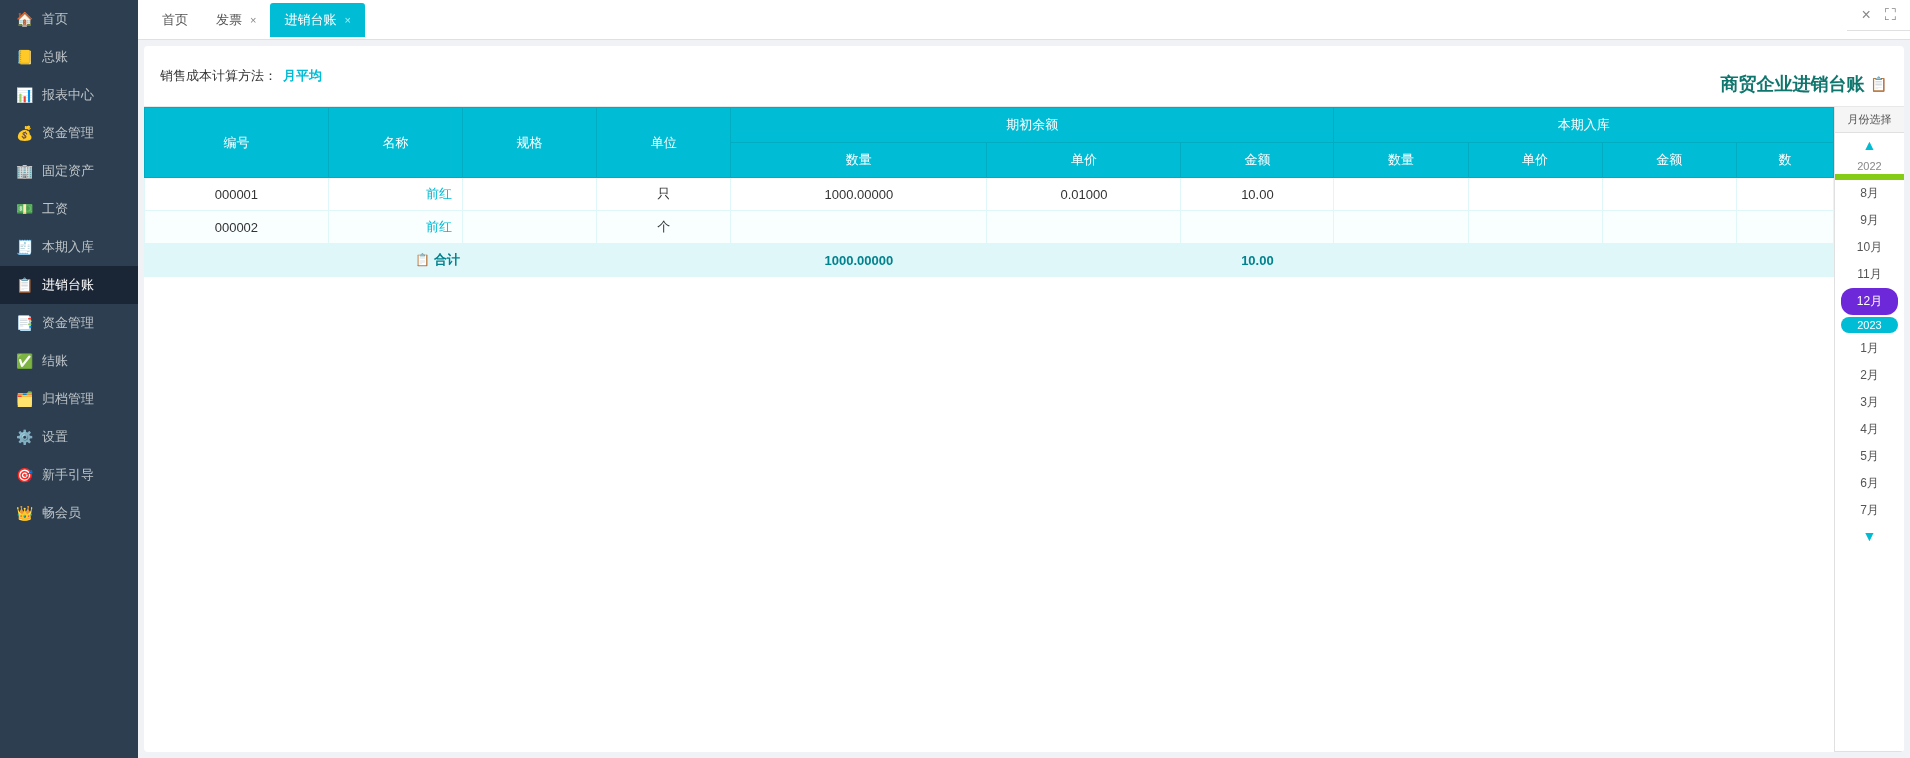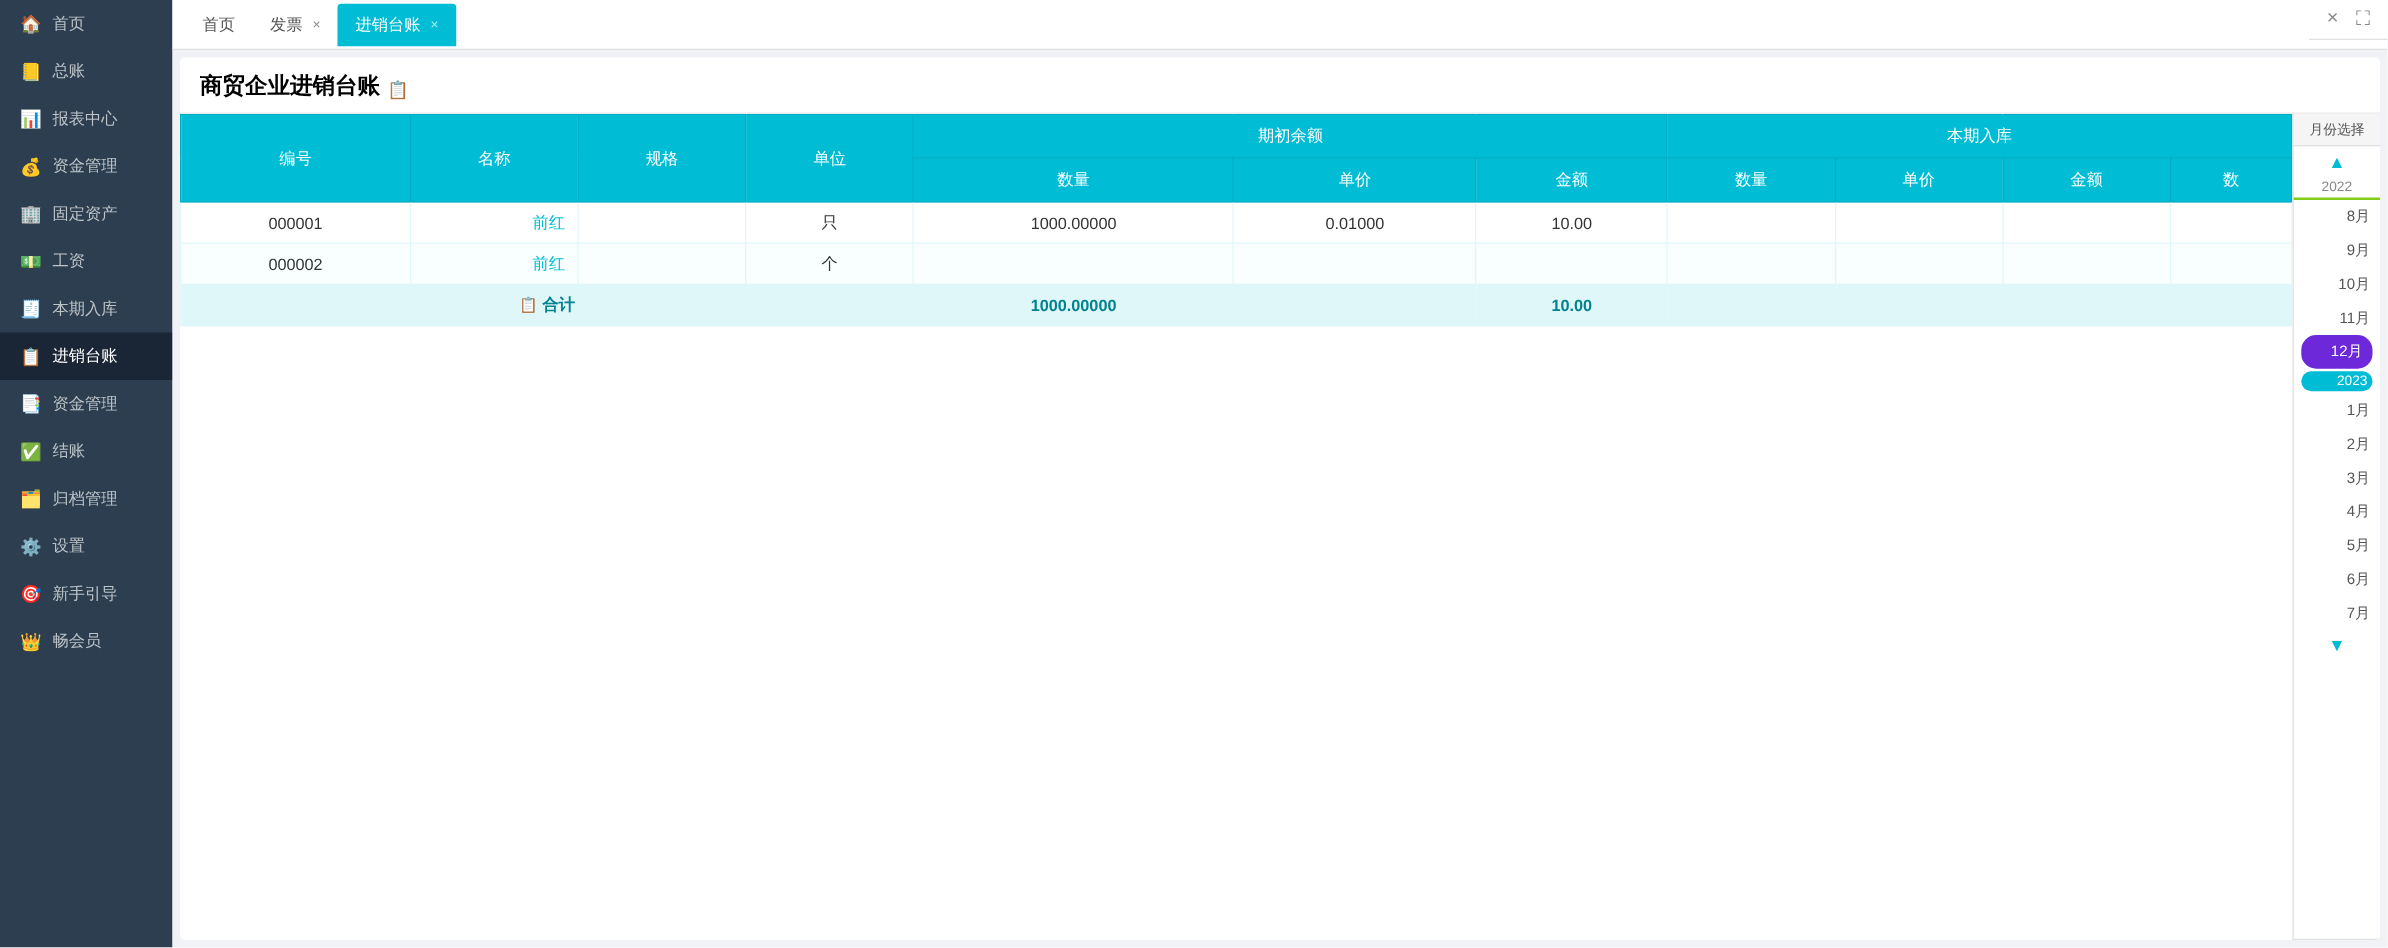--- a/index.html
+++ b/index.html
@@ -90,24 +90,25 @@
       flex: 1;
       display: flex;
       align-items: center;
       gap: 6px;
       font-size: 13px;
       color: #333;
     }
     .toolbar-center {
       font-size: 18px;
       font-weight: bold;
-      color: #000000;
-      display: flex;
-      align-items: flex-end;
+      color: #0f766e;
+      display: flex;
+      align-items: center;
       gap: 6px;
+      margin-top: 16px;
     }
     .toolbar-right {
       display: flex;
       align-items: center;
       gap: 8px;
     }
 
     .btn {
       padding: 5px 12px;
       border-radius: 3px;
@@ -179,25 +180,25 @@
       color: #555;
       text-align: center;
       border-bottom: 1px solid #e0e0e0;
       white-space: nowrap;
     }
     .month-picker-year {
       font-size: 11px;
       color: #888;
       text-align: center;
       padding: 3px 0 2px;
-      border-bottom: 2px solid #84cc16;
+      border-bottom: 6px solid #84cc16;
     }
     .month-item {
       padding: 5px 8px;
-      text-align: right;
+      text-align: center;
       cursor: pointer;
       font-size: 12px;
       color: #555;
     }
     .month-item.active { background: #6d28d9; color: #fff; border-radius: 12px; margin: 0 6px; }
     .month-item.year-badge {
       background: #00bcd4;
       color: #fff;
       border-radius: 10px;
       font-size: 11px;
@@ -313,20 +314,24 @@
       </div>
       <div class="tab active">
         <span>进销台账</span>
         <span class="tab-close">×</span>
       </div>
     </div>
 
   <div class="content">
 
     <div class="toolbar">
+      <div class="toolbar-left">
+        <span>销售成本计算方法：</span>
+        <span style="color:#00bcd4;font-weight:bold;">月平均</span>
+      </div>
       <div class="toolbar-center">
         <span>商贸企业进销台账</span>
         <span style="font-size:14px;">📋</span>
       </div>
     </div>
 
     <div style="display:flex;flex:1;overflow:hidden;">
 
       <div class="table-wrap">
         <table>

